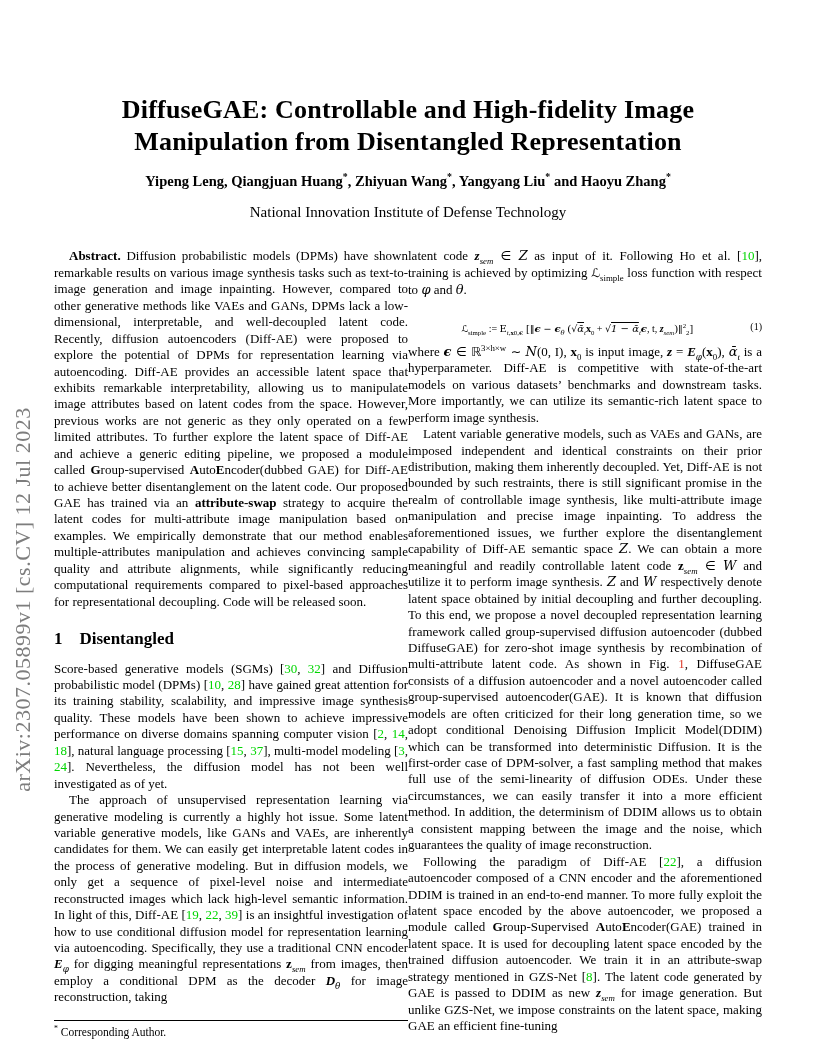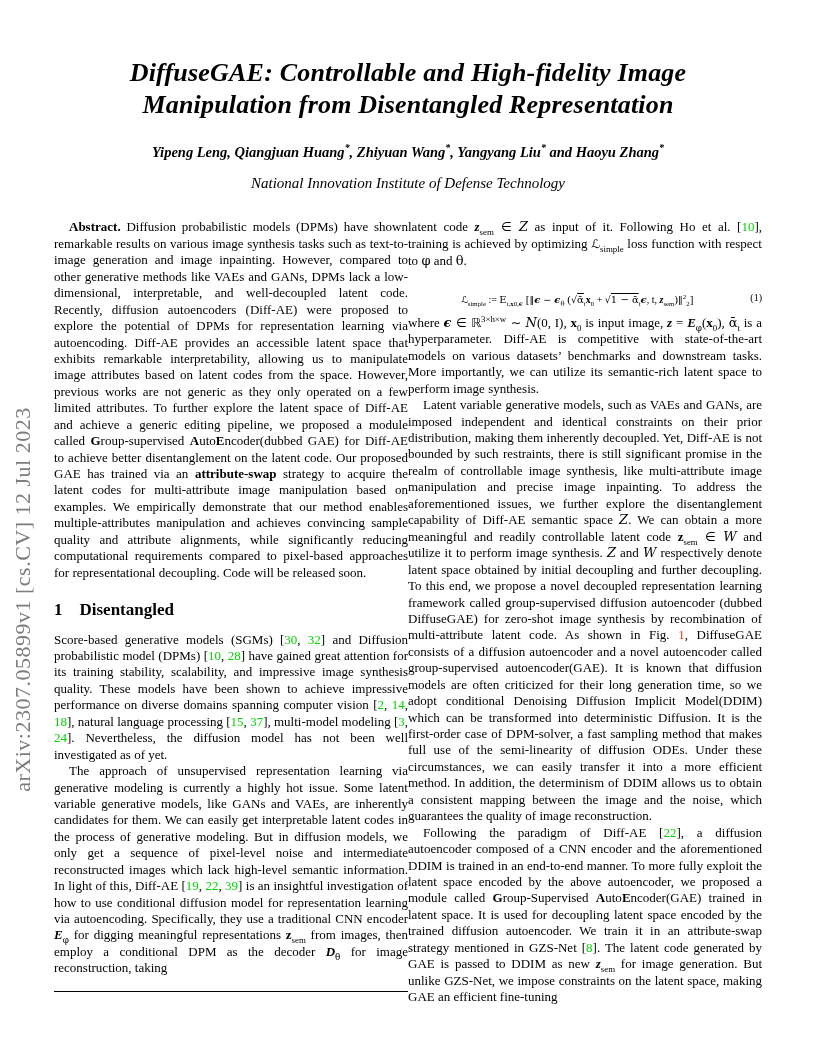--- a/index.html
+++ b/index.html
@@ -2,44 +2,44 @@
 <html style="--cite: #00d600; --ref: #dd3b2a; --watermark: #7d7d7d;"><head>
 <meta charset="utf-8">
 <style>
   html,body{margin:0;padding:0;}
   body{
     width:816px;height:1056px;background:#ffffff;color:#000;
     font-family:"Liberation Serif", serif;position:relative;overflow:hidden;
   }
   
   .b{font-weight:bold}
-  .i{}
+  .i{font-style:italic}
   .bi{font-weight:bold;font-style:italic}
   .g{color:var(--cite)}
   .r{color:var(--ref)}
   .sub{vertical-align:sub;font-size:68%;line-height:0}
   .sup{vertical-align:super;font-size:68%;line-height:0}
   .cal{font-style:italic;font-family:"DejaVu Serif",serif}
   .ds{font-family:"DejaVu Serif",serif}
   .sym{font-family:"DejaVu Sans",sans-serif;font-size:95%}
   .ovl{text-decoration:overline}
   .lg{font-size:112%}
 
   .watermark{
     position:absolute;left:10px;top:872px;width:545px;
     transform:rotate(-90deg);transform-origin:0 0;
     text-align:center;white-space:nowrap;
     font-size:22px;color:var(--watermark);letter-spacing:.5px;
   }
-  .header{padding-top:57px;text-align:center;font-style:italic;}
+  .header{padding-top:94px;text-align:center;}
   .title{
     max-width:645px;margin:0 auto;font-size:26px;font-weight:bold;
     line-height:1.22;letter-spacing:.2px;
   }
-  .authors{margin-top:24px;font-size:14.5px;font-weight:bold;text-align:center;}
+  .authors{margin-top:16px;font-size:14.5px;font-weight:bold;text-align:center;}
   .affiliation{margin-top:14px;font-size:15px;}
 
   .columns{
     display:flex;padding:0 54px;margin-top:27px;
     font-size:13px;line-height:1.265;text-align:justify;
   }
   .col{flex:1;min-width:0;}
   .para{margin:0;}
   .indent{text-indent:15px;}
   .section-heading{
@@ -72,20 +72,21 @@
   <div class="col">
     <p class="para indent"><span class="b">Abstract.</span><span>   Diffusion probabilistic models (DPMs) have shown remarkable results on various image synthesis tasks such as text-to-image generation and image inpainting. However, compared to other generative methods like VAEs and GANs, DPMs lack a low-dimensional, interpretable, and well-decoupled latent code. Recently, diffusion autoencoders (Diff-AE) were proposed to explore the potential of DPMs for representation learning via autoencoding. Diff-AE provides an accessible latent space that exhibits remarkable interpretability, allowing us to manipulate image attributes based on latent codes from the space. However, previous works are not generic as they only operated on a few limited attributes. To further explore the latent space of Diff-AE and achieve a generic editing pipeline, we proposed a module called </span><span class="b">G</span><span>roup-supervised </span><span class="b">A</span><span>uto</span><span class="b">E</span><span>ncoder(dubbed GAE) for Diff-AE to achieve better disentanglement on the latent code. Our proposed GAE has trained via an </span><span class="b">attribute-swap</span><span> strategy to acquire the latent codes for multi-attribute image manipulation based on examples. We empirically demonstrate that our method enables multiple-attributes manipulation and achieves convincing sample quality and attribute alignments, while significantly reducing computational requirements compared to pixel-based approaches for representational decoupling. Code will be released soon.</span></p>
     <div class="section-heading">
       <span>1</span>
       <span>Disentangled</span>
     </div>
     <p class="para"><span>Score-based generative models (SGMs) [</span><span class="g">30</span><span>, </span><span class="g">32</span><span>] and Diffusion probabilistic model (DPMs) [</span><span class="g">10</span><span>, </span><span class="g">28</span><span>] have gained great attention for its training stability, scalability, and impressive image synthesis quality. These models have been shown to achieve impressive performance on diverse domains spanning computer vision [</span><span class="g">2</span><span>, </span><span class="g">14</span><span>, </span><span class="g">18</span><span>], natural language processing [</span><span class="g">15</span><span>, </span><span class="g">37</span><span>], multi-model modeling [</span><span class="g">3</span><span>, </span><span class="g">24</span><span>]. Nevertheless, the diffusion model has not been well investigated as of yet.</span></p>
     <p class="para indent"><span>The approach of unsupervised representation learning via generative modeling is currently a highly hot issue. Some latent variable generative models, like GANs and VAEs, are inherently candidates for them. We can easily get interpretable latent codes in the process of generative modeling. But in diffusion models, we only get a sequence of pixel-level noise and intermediate reconstructed images which lack high-level semantic information. In light of this, Diff-AE [</span><span class="g">19</span><span>, </span><span class="g">22</span><span>, </span><span class="g">39</span><span>] is an insightful investigation of how to use conditional diffusion model for representation learning via autoencoding. Specifically, they use a traditional CNN encoder </span><span class="bi">E</span><span class="sub ds i">φ</span><span> for digging meaningful representations </span><span class="b">z</span><span class="sub i">sem</span><span> from images, then employ a conditional DPM as the decoder </span><span class="bi">D</span><span class="sub ds i">θ</span><span> for image reconstruction, taking</span></p>
     <div class="footnote">
       <hr class="footnote-rule">
+      <div class="footnote-text"><span class="sup">*</span><span> Corresponding Author.</span></div>
     </div>
   </div>
 
   <div class="col">
     <p class="para"><span>latent code </span><span class="bi">z</span><span class="sub i">sem</span><span class="sym"> ∈ </span><span class="cal">Z</span><span> as input of it. Following Ho et al. [</span><span class="g">10</span><span>], training is achieved by optimizing </span><span class="sym">ℒ</span><span class="sub">simple</span><span> loss function with respect to </span><span class="ds i">φ</span><span> and </span><span class="ds i">θ</span><span>.</span></p>
     <div class="equation">
       <span class="eq-body"><span class="sym">ℒ</span><span class="sub">simple</span><span> := </span><span class="ds">E</span><span class="sub i">t,</span><span class="sub b">x</span><span class="sub">0</span><span class="sub">,</span><span class="sub ds b">ϵ</span><span class="lg"> [</span><span class="sym">‖</span><span class="ds bi">ϵ</span><span class="sym"> − </span><span class="ds bi">ϵ</span><span class="sub ds i">θ</span><span class="lg"> (</span><span class="sym">√</span><span class="ds i ovl">ᾱ</span><span class="sub i">t</span><span class="b">x</span><span class="sub">0</span><span> + </span><span class="sym">√</span><span class="ds i ovl">1 − ᾱ</span><span class="sub i">t</span><span class="ds bi">ϵ</span><span>, t, </span><span class="bi">z</span><span class="sub i">sem</span><span class="lg">)</span><span class="sym">‖</span><span class="sup">2</span><span class="sub">2</span><span class="lg">]</span></span>
       <span class="eq-number">(1)</span>
     </div>
     <p class="para"><span>where </span><span class="ds bi">ϵ</span><span class="sym"> ∈ </span><span class="sym">ℝ</span><span class="sup">3×h×w</span><span class="sym"> ∼ </span><span class="cal">N</span><span>(0, I), </span><span class="b">x</span><span class="sub">0</span><span> is input image, </span><span class="bi">z</span><span> = </span><span class="bi">E</span><span class="sub ds i">φ</span><span>(</span><span class="b">x</span><span class="sub">0</span><span>), </span><span class="ds i">ᾱ</span><span class="sub i">t</span><span> is a hyperparameter. Diff-AE is competitive with state-of-the-art models on various datasets’ benchmarks and downstream tasks. More importantly, we can utilize its semantic-rich latent space to perform image synthesis.</span></p>

